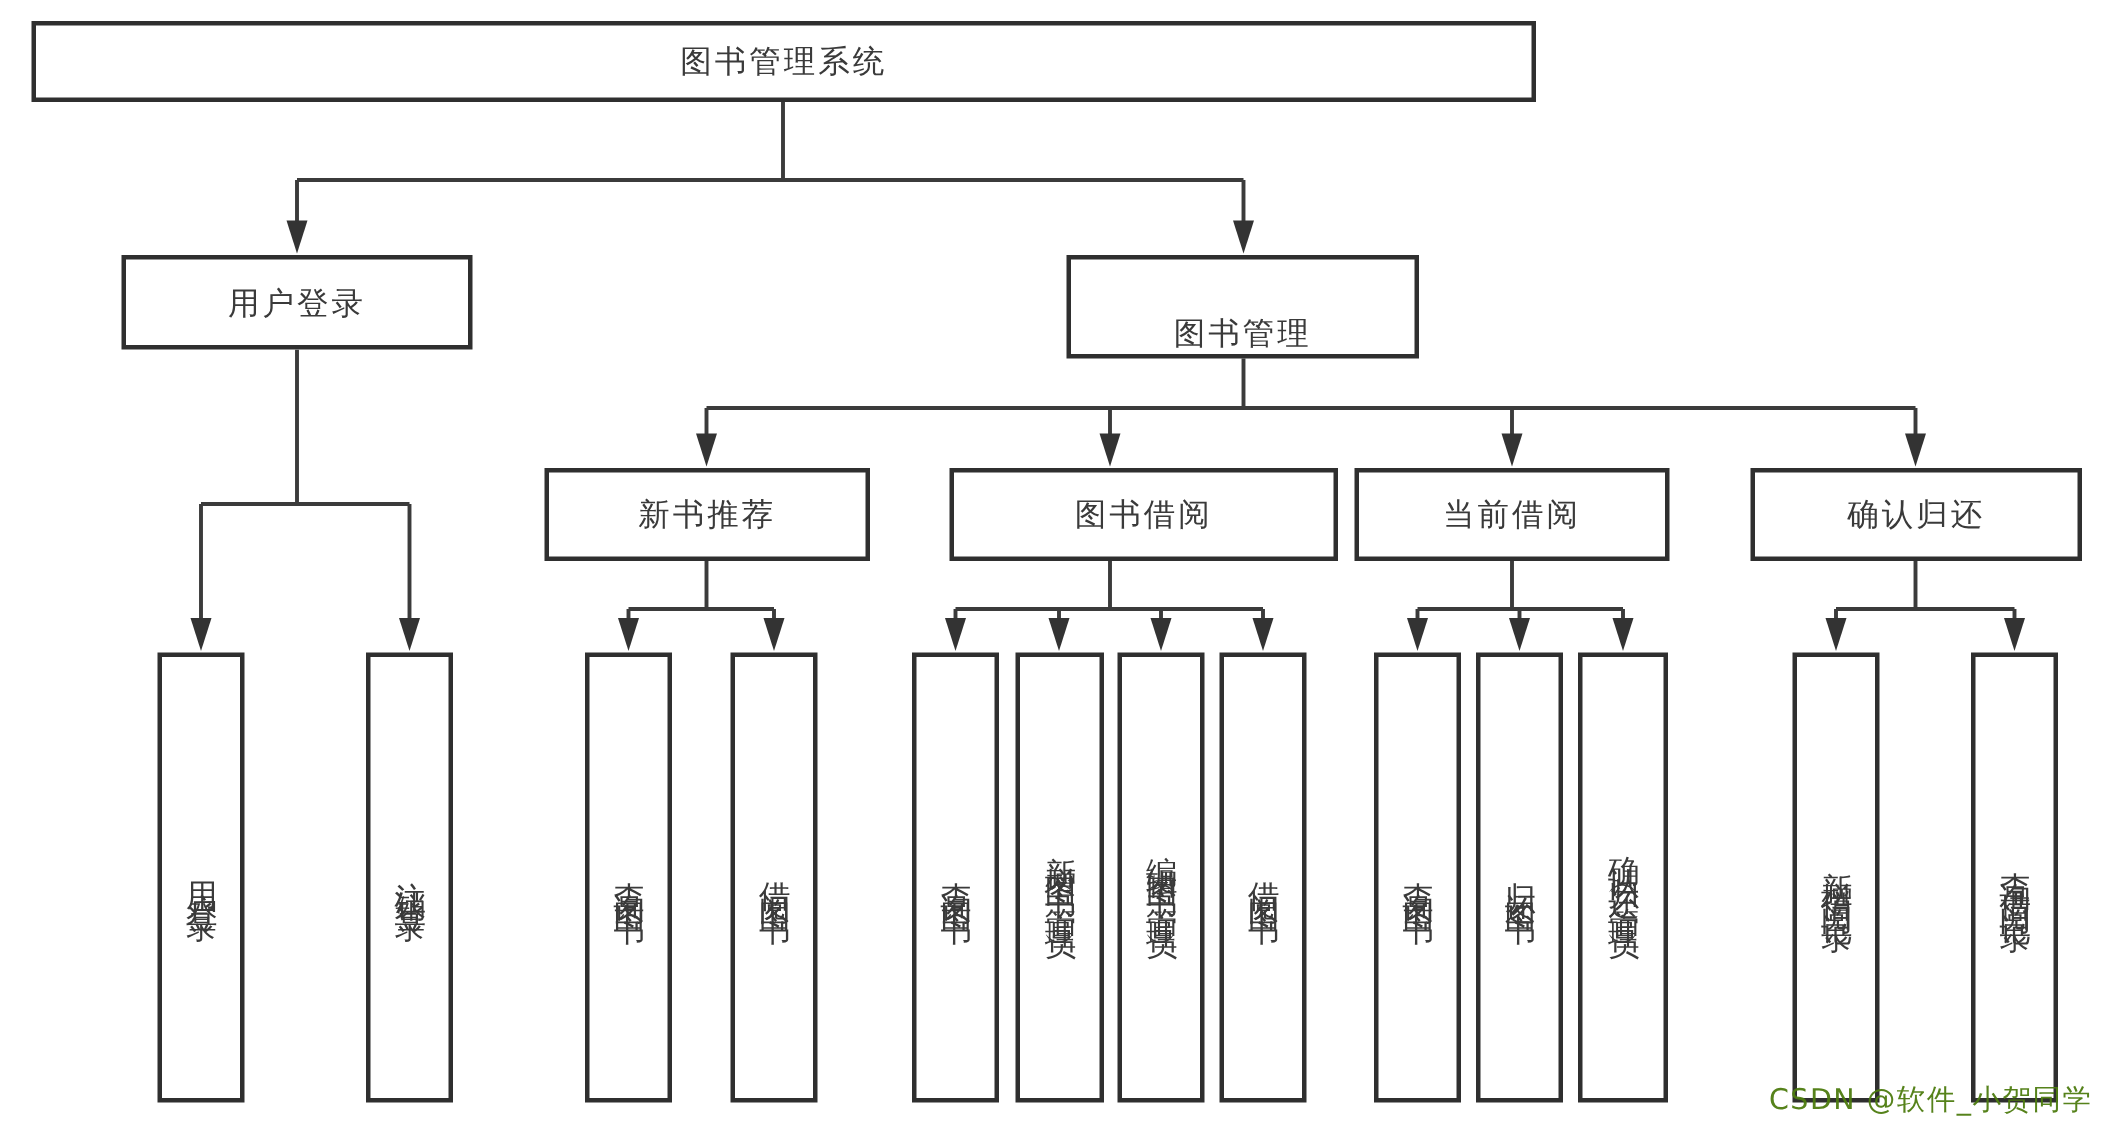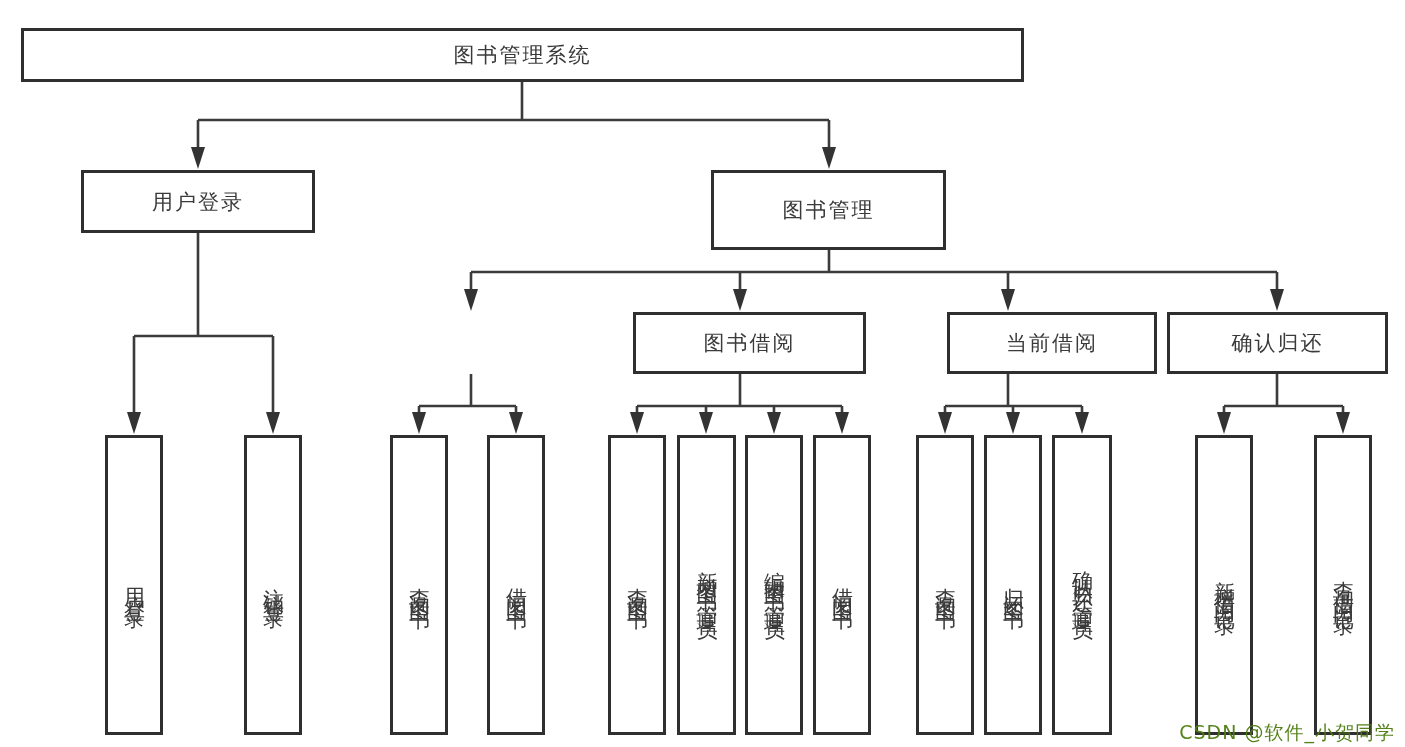--- a/index.html
+++ b/index.html
@@ -75,35 +75,38 @@
     <path class="ln" d="M1008 374 V406 M945 406 H1082 M945 406 V413 M1013 406 V413 M1082 406 V413"></path>
     <polygon points="938,412 952,412 945,434"></polygon>
     <polygon points="1006,412 1020,412 1013,434"></polygon>
     <polygon points="1075,412 1089,412 1082,434"></polygon>
 
     <path class="ln" d="M1277 374 V406 M1224 406 H1343 M1224 406 V413 M1343 406 V413"></path>
     <polygon points="1217,412 1231,412 1224,434"></polygon>
     <polygon points="1336,412 1350,412 1343,434"></polygon>
   </svg>
 
-  <div class="node hnode" style="left:21px;top:28px;width:1003px;height:54px;">
+  <div class="node hnode" style="left:21px;top:14px;width:1003px;height:54px;">
     <span>图书管理系统</span>
   </div>
 
   <div class="node hnode" style="left:81px;top:170px;width:234px;height:63px;">
     <span>用户登录</span>
   </div>
-  <div class="node hnode" style="left:711px;top:170px;width:235px;height:80px;">
+  <div class="node hnode" style="left:711px;top:170px;width:235px;height:69px;align-items:flex-end;">
     <span>图书管理</span>
   </div>
 
-  <div class="node hnode" style="left:633px;top:312px;width:233px;height:62px;">
+  <div class="node hnode" style="left:363px;top:312px;width:217px;height:62px;">
+    <span>新书推荐</span>
+  </div>
+  <div class="node hnode" style="left:633px;top:312px;width:259px;height:62px;">
     <span>图书借阅</span>
   </div>
-  <div class="node hnode" style="left:903px;top:312px;width:210px;height:62px;margin-left:44px;">
+  <div class="node hnode" style="left:903px;top:312px;width:210px;height:62px;">
     <span>当前借阅</span>
   </div>
   <div class="node hnode" style="left:1167px;top:312px;width:221px;height:62px;">
     <span>确认归还</span>
   </div>
 
   <div class="node vnode" style="left:105px;top:435px;width:58px;height:300px;">
     <span>用户登录</span>
   </div>
   <div class="node vnode" style="left:244px;top:435px;width:58px;height:300px;">

